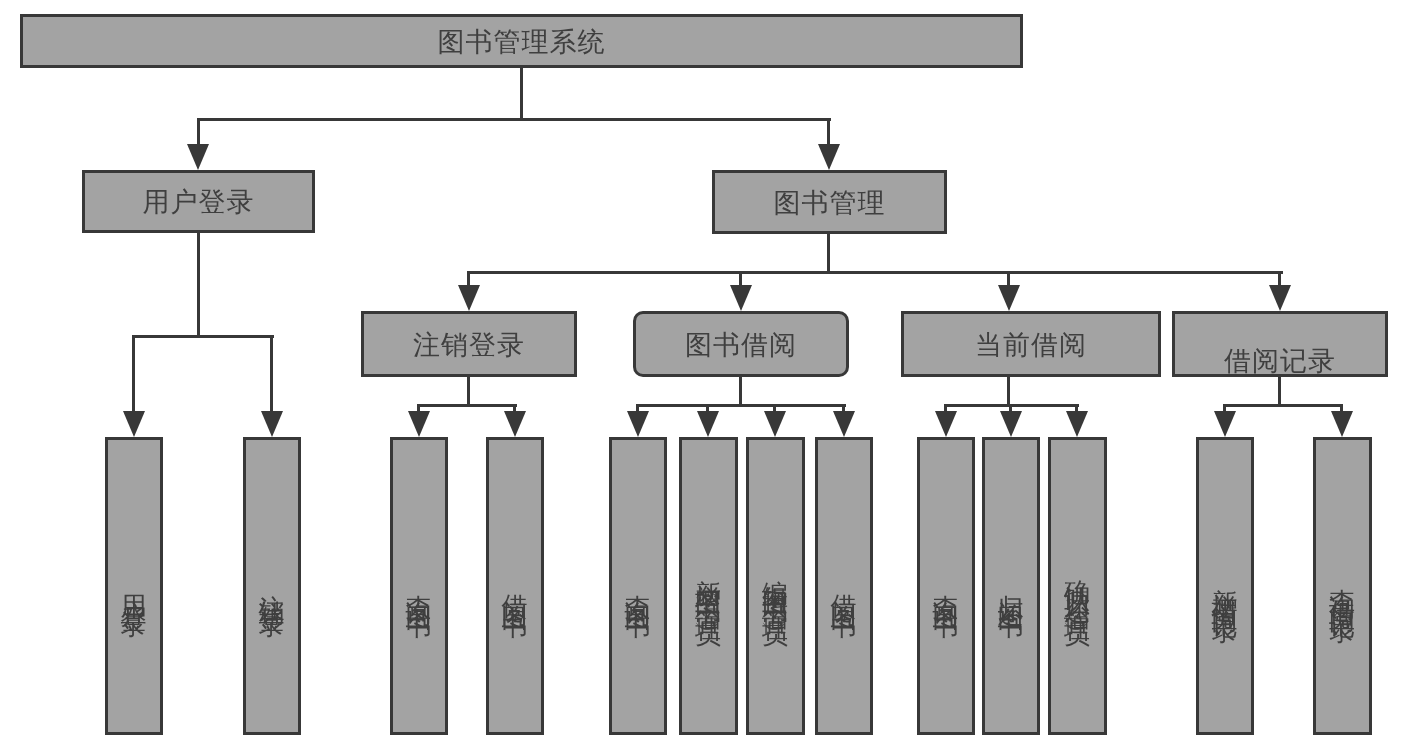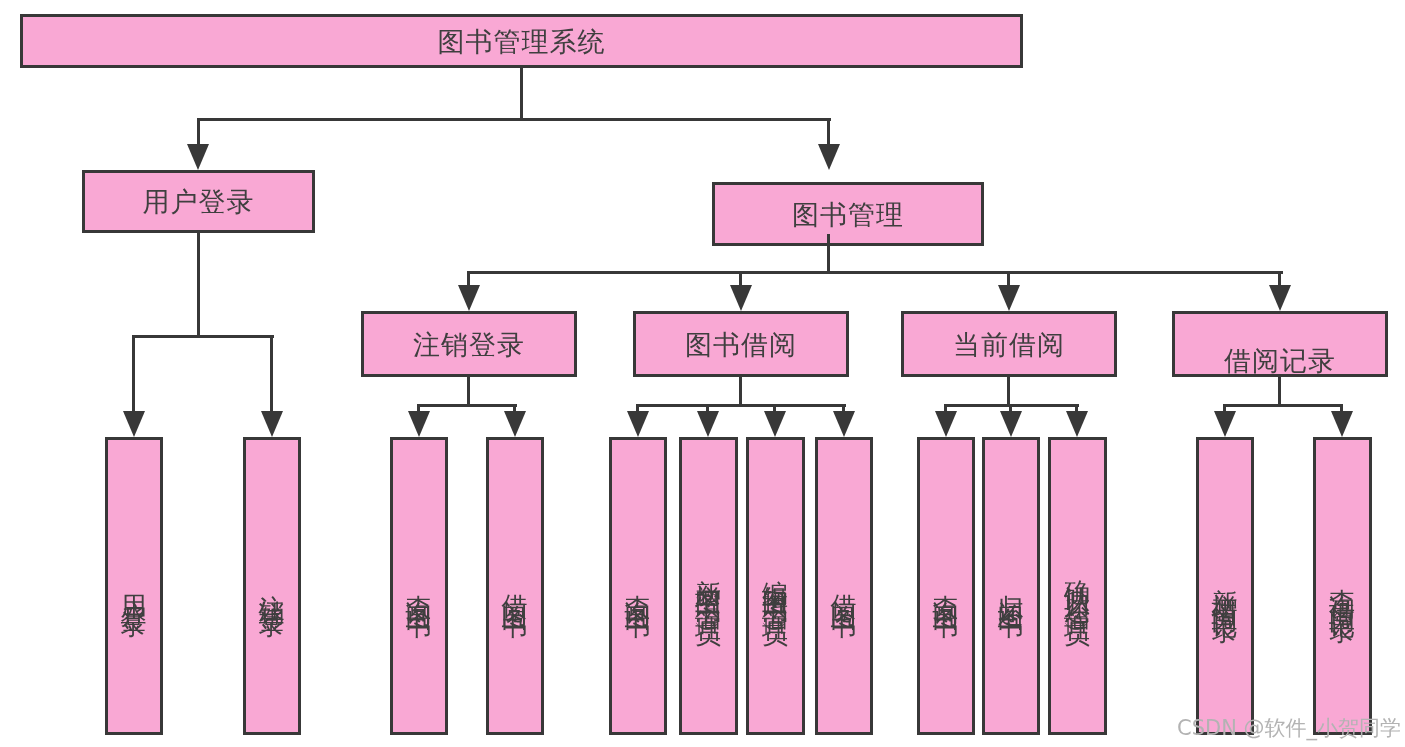--- a/index.html
+++ b/index.html
@@ -7,21 +7,21 @@
   body { font-family: "DejaVu Sans", "Liberation Sans", sans-serif; }
   .canvas {
     position: relative;
     width: 1405px;
     height: 747px;
     background: #ffffff;
     overflow: hidden;
   }
   .box {
     position: absolute;
-    background: #f9a8d4;
+    background: #a3a3a3;
     border: 3px solid #383838;
     display: flex;
     align-items: center;
     justify-content: center;
     color: #3f3f3f;
   }
   .hlabel {
     font-size: 27px;
     letter-spacing: 1px;
     white-space: nowrap;
@@ -65,21 +65,21 @@
   <div class="ln" style="left:520px; top:68px; width:3px; height:50px;"></div>
   <div class="ln" style="left:197px; top:118px; width:634px; height:3px;"></div>
   <div class="ln" style="left:197px; top:118px; width:3px; height:28px;"></div>
   <div class="ar" style="left:187px; top:144px;"></div>
   <div class="ln" style="left:827px; top:118px; width:3px; height:28px;"></div>
   <div class="ar" style="left:818px; top:144px;"></div>
 
   <div class="box" style="left:82px; top:170px; width:233px; height:63px;">
     <span class="hlabel">用户登录</span>
   </div>
-  <div class="box" style="left:712px; top:182px; width:272px; height:64px;">
+  <div class="box" style="left:712px; top:170px; width:235px; height:64px;">
     <span class="hlabel">图书管理</span>
   </div>
 
   <div class="ln" style="left:197px; top:233px; width:3px; height:102px;"></div>
   <div class="ln" style="left:132px; top:335px; width:142px; height:3px;"></div>
   <div class="ln" style="left:132px; top:335px; width:3px; height:78px;"></div>
   <div class="ar" style="left:123px; top:411px;"></div>
   <div class="ln" style="left:270px; top:335px; width:3px; height:78px;"></div>
   <div class="ar" style="left:261px; top:411px;"></div>
 
@@ -90,24 +90,24 @@
   <div class="ln" style="left:739px; top:271px; width:3px; height:16px;"></div>
   <div class="ar" style="left:730px; top:285px;"></div>
   <div class="ln" style="left:1007px; top:271px; width:3px; height:16px;"></div>
   <div class="ar" style="left:998px; top:285px;"></div>
   <div class="ln" style="left:1278px; top:271px; width:3px; height:16px;"></div>
   <div class="ar" style="left:1269px; top:285px;"></div>
 
   <div class="box" style="left:361px; top:311px; width:216px; height:66px;">
     <span class="hlabel">注销登录</span>
   </div>
-  <div class="box" style="left:633px; top:311px; width:216px; height:66px;">
+  <div class="box" style="left:633px; top:311px; width:216px; height:66px;border-radius:10px;">
     <span class="hlabel">图书借阅</span>
   </div>
-  <div class="box" style="left:901px; top:311px; width:216px; height:66px;">
+  <div class="box" style="left:901px; top:311px; width:260px; height:66px;">
     <span class="hlabel">当前借阅</span>
   </div>
   <div class="box" style="left:1172px; top:311px; width:216px; height:66px;align-items:flex-end;">
     <span class="hlabel">借阅记录</span>
   </div>
 
   <div class="ln" style="left:467px; top:377px; width:3px; height:27px;"></div>
   <div class="ln" style="left:739px; top:377px; width:3px; height:27px;"></div>
   <div class="ln" style="left:1007px; top:377px; width:3px; height:27px;"></div>
   <div class="ln" style="left:1278px; top:377px; width:3px; height:27px;"></div>
@@ -180,15 +180,14 @@
     <span class="vlabel">确认归还（管理员）</span>
   </div>
 
   <div class="box" style="left:1196px; top:437px; width:58px; height:298px;">
     <span class="vlabel">新增借阅记录</span>
   </div>
   <div class="box" style="left:1313px; top:437px; width:59px; height:298px;">
     <span class="vlabel">查询借阅记录</span>
   </div>
 
-  <div class="watermark">CSDN @软件_小贺同学</div>
 
 </div>
 
 </body></html>

